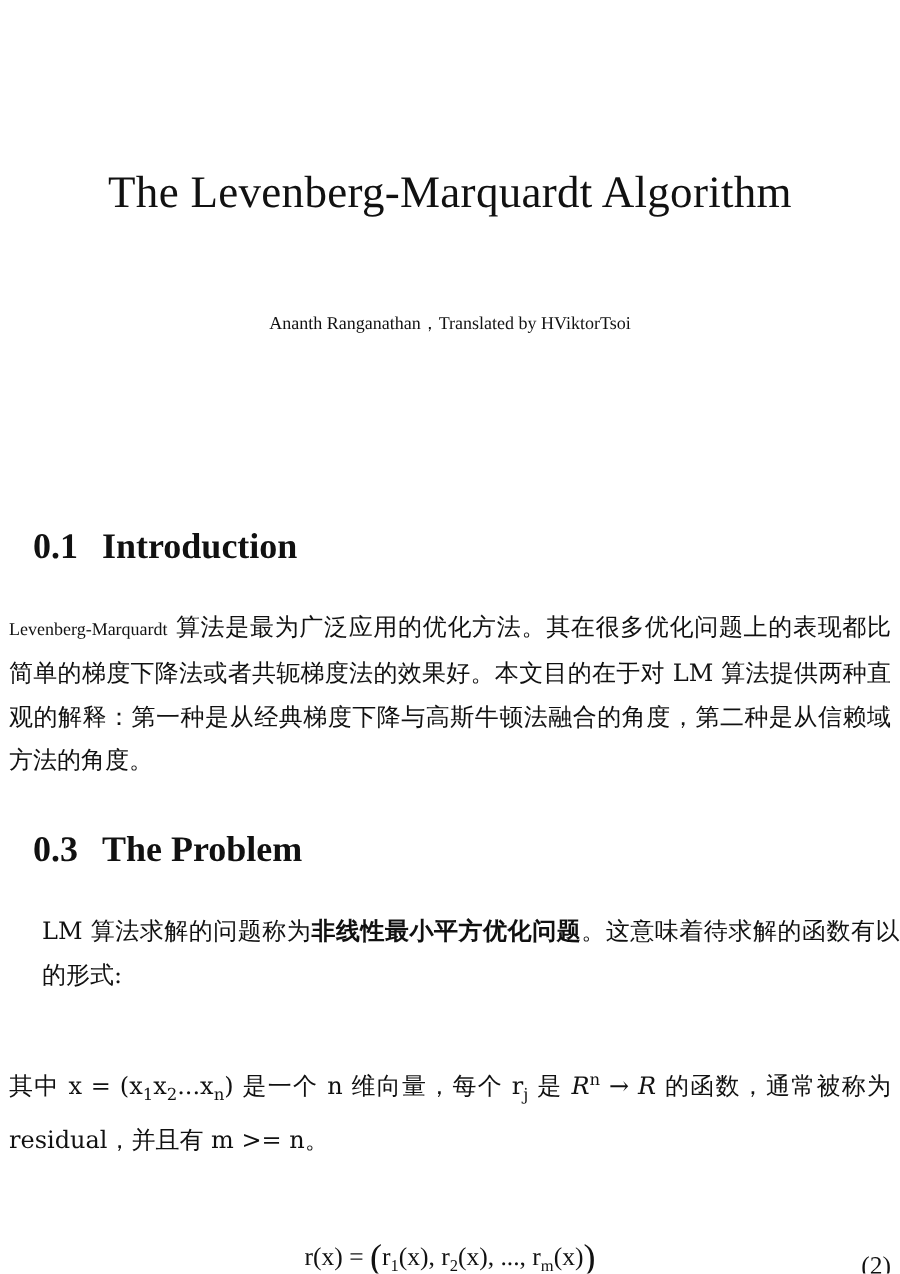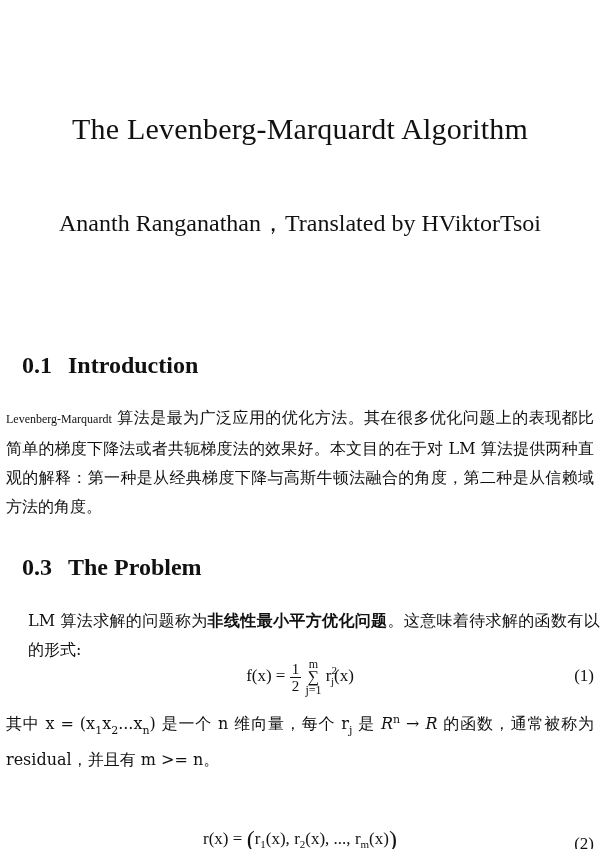--- a/index.html
+++ b/index.html
@@ -9,21 +9,21 @@
     color: #111;
   }
   .page { position: absolute; left: 0; top: 14px; width: 600px; height: 849px; }
   .title {
     position: absolute; left: 0; width: 600px; top: 98px;
     text-align: center; font-family: "Liberation Serif", serif;
     font-size: 30px; letter-spacing: 0.2px;
   }
   .author {
     position: absolute; left: 0; width: 600px; top: 193px;
-    text-align: center; font-family: "Liberation Serif", serif; font-size: 24px;
+    text-align: center; font-family: "Liberation Serif", serif; font-size: 12px;
   }
   .date {
     position: absolute; left: 0; width: 600px; top: 250px;
     text-align: center; font-family: "Liberation Serif", serif; font-size: 20px;
   }
   .section {
     position: absolute; left: 6px; font-family: "Liberation Serif", serif;
     font-weight: bold; font-size: 24px; text-align: center;
   }
   .section .num { display: inline-block; width: 62px; }
@@ -67,29 +67,20 @@
   </div>
 
   <div class="section" style="top:540px;">
     <span class="num">0.3</span><span>The Problem</span>
   </div>
 
   <div class="para" style="top:592px;margin-left:22px;">
     <span>LM 算法求解的问题称为</span><b>非线性最小平方优化问题</b><span>。这意味着待求解的函数有以下的形式:</span>
   </div>
 
-  <div class="eq" style="top:644px;">
-    <div class="body">
-      <span>f(x) = </span>
-      <span class="frac"><span class="n">1</span><span class="d">2</span></span>
-      <span class="sum"><span>m</span><span class="s">∑</span><span>j=1</span></span>
-      <span>r</span><sup>2</sup><sub style="margin-left:-6px;">j</sub><span>(x)</span>
-    </div>
-    <span class="num">(1)</span>
-  </div>
 
   <div class="para" style="top:691px;">
     <span>其中 x = (x</span><sub>1</sub><span>x</span><sub>2</sub><span>...x</span><sub>n</sub><span>) 是一个 n 维向量，每个 r</span><sub>j</sub><span> 是 </span><span class="cal">R</span><sup>n</sup><span> → </span><span class="cal">R</span><span> 的函数，通常被称为 residual，并且有 m &gt;= n。</span>
   </div>
 
 
   <div class="eq" style="top:812px;">
     <div class="body">
       <span>r(x) = </span><span class="bigparen">(</span><span>r</span><sub>1</sub><span>(x), </span><span>r</span><sub>2</sub><span>(x), ..., </span><span>r</span><sub>m</sub><span>(x)</span><span class="bigparen">)</span>
     </div>

